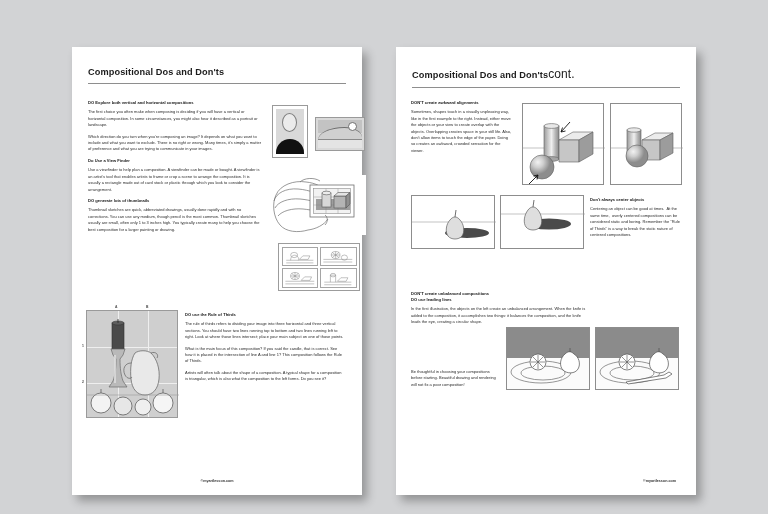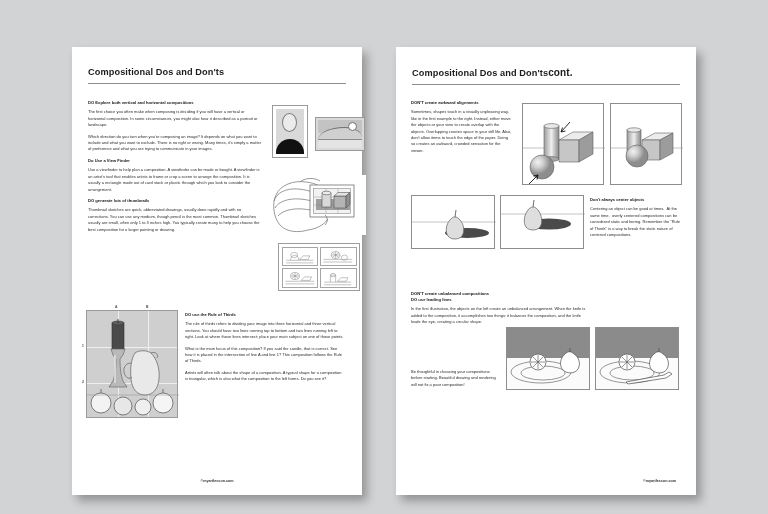--- a/index.html
+++ b/index.html
@@ -27,21 +27,21 @@
   .page-inner { position: relative; width: 100%; height: 100%; padding: 16px 14px 10px 14px; }
 
   .doc-title {
     font-size: 9.2px;
     font-weight: bold;
     color: #1c1c1c;
     letter-spacing: 0.1px;
     margin: 4px 0 0 0;
     padding-left: 2px;
   }
-  .doc-title .cont { font-weight: bold; font-size: 10px; }
+  .doc-title .cont { font-weight: normal; font-size: 12px; }
   .title-rule {
     height: 1px; background: #8e8e8e;
     margin: 6px 2px 0 2px;
   }
 
   .body-col { position: absolute; }
   .h-run {
     font-size: 4.1px;
     font-weight: bold;
     color: #151515;

